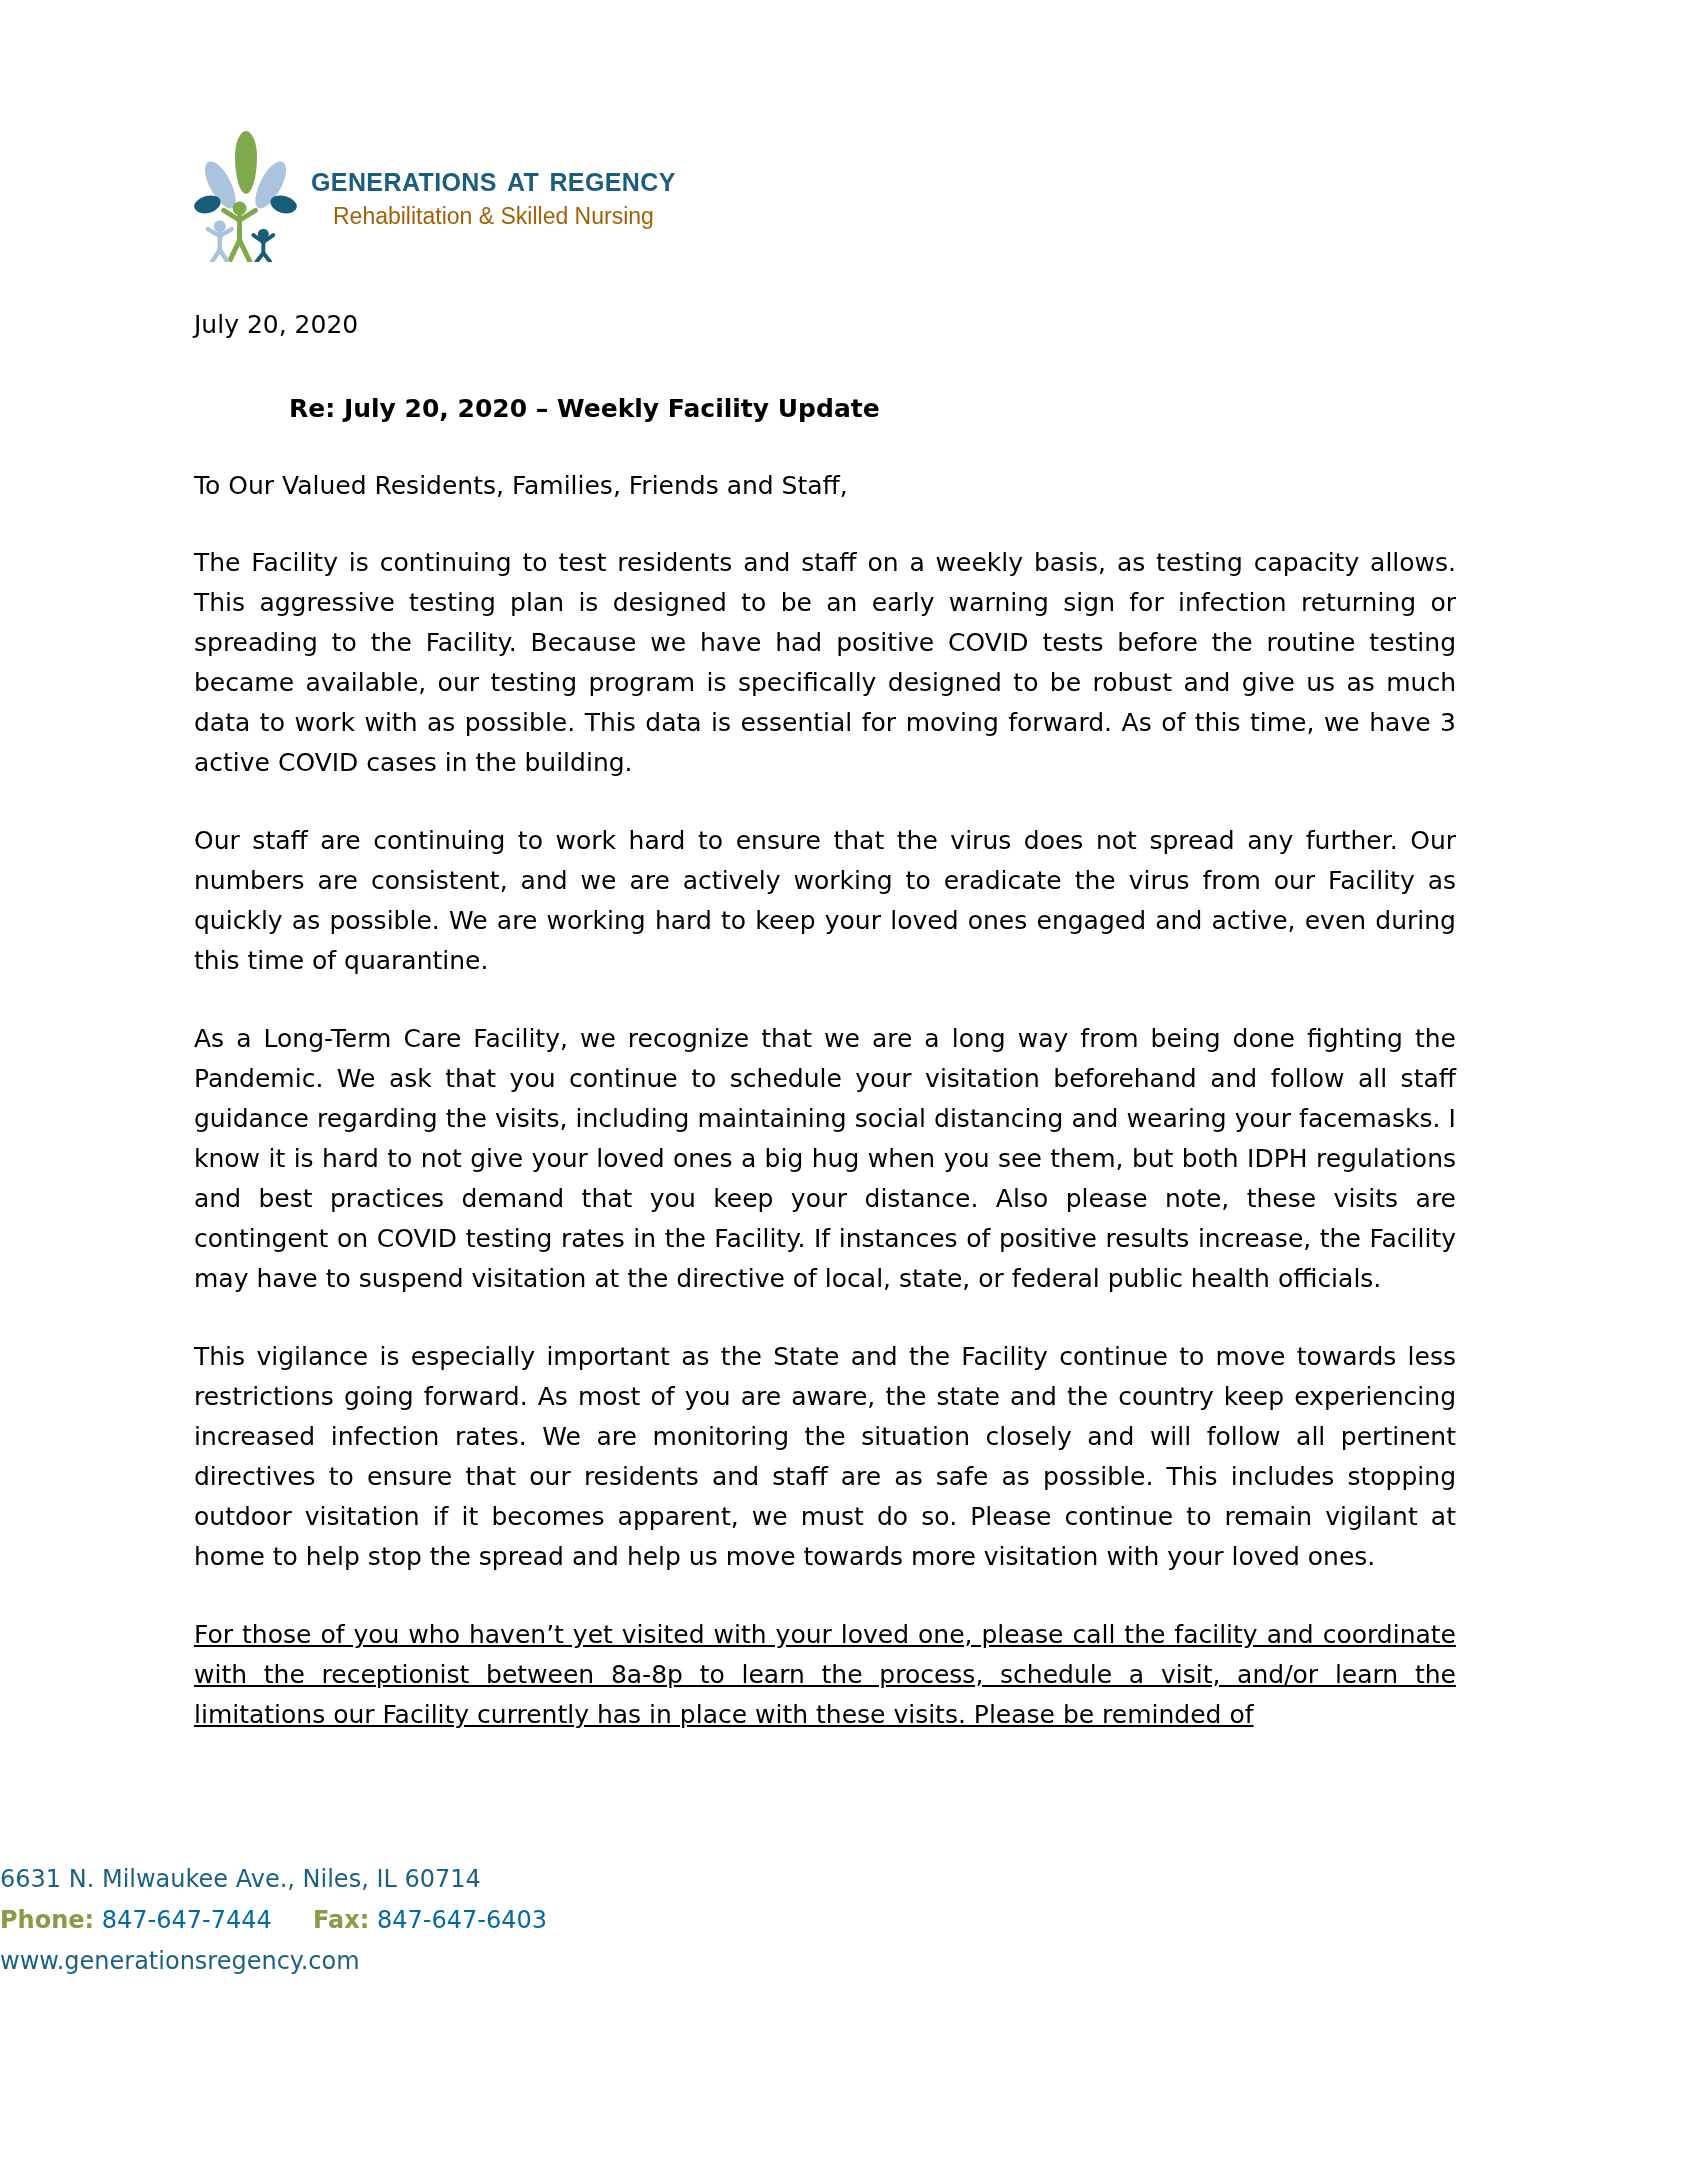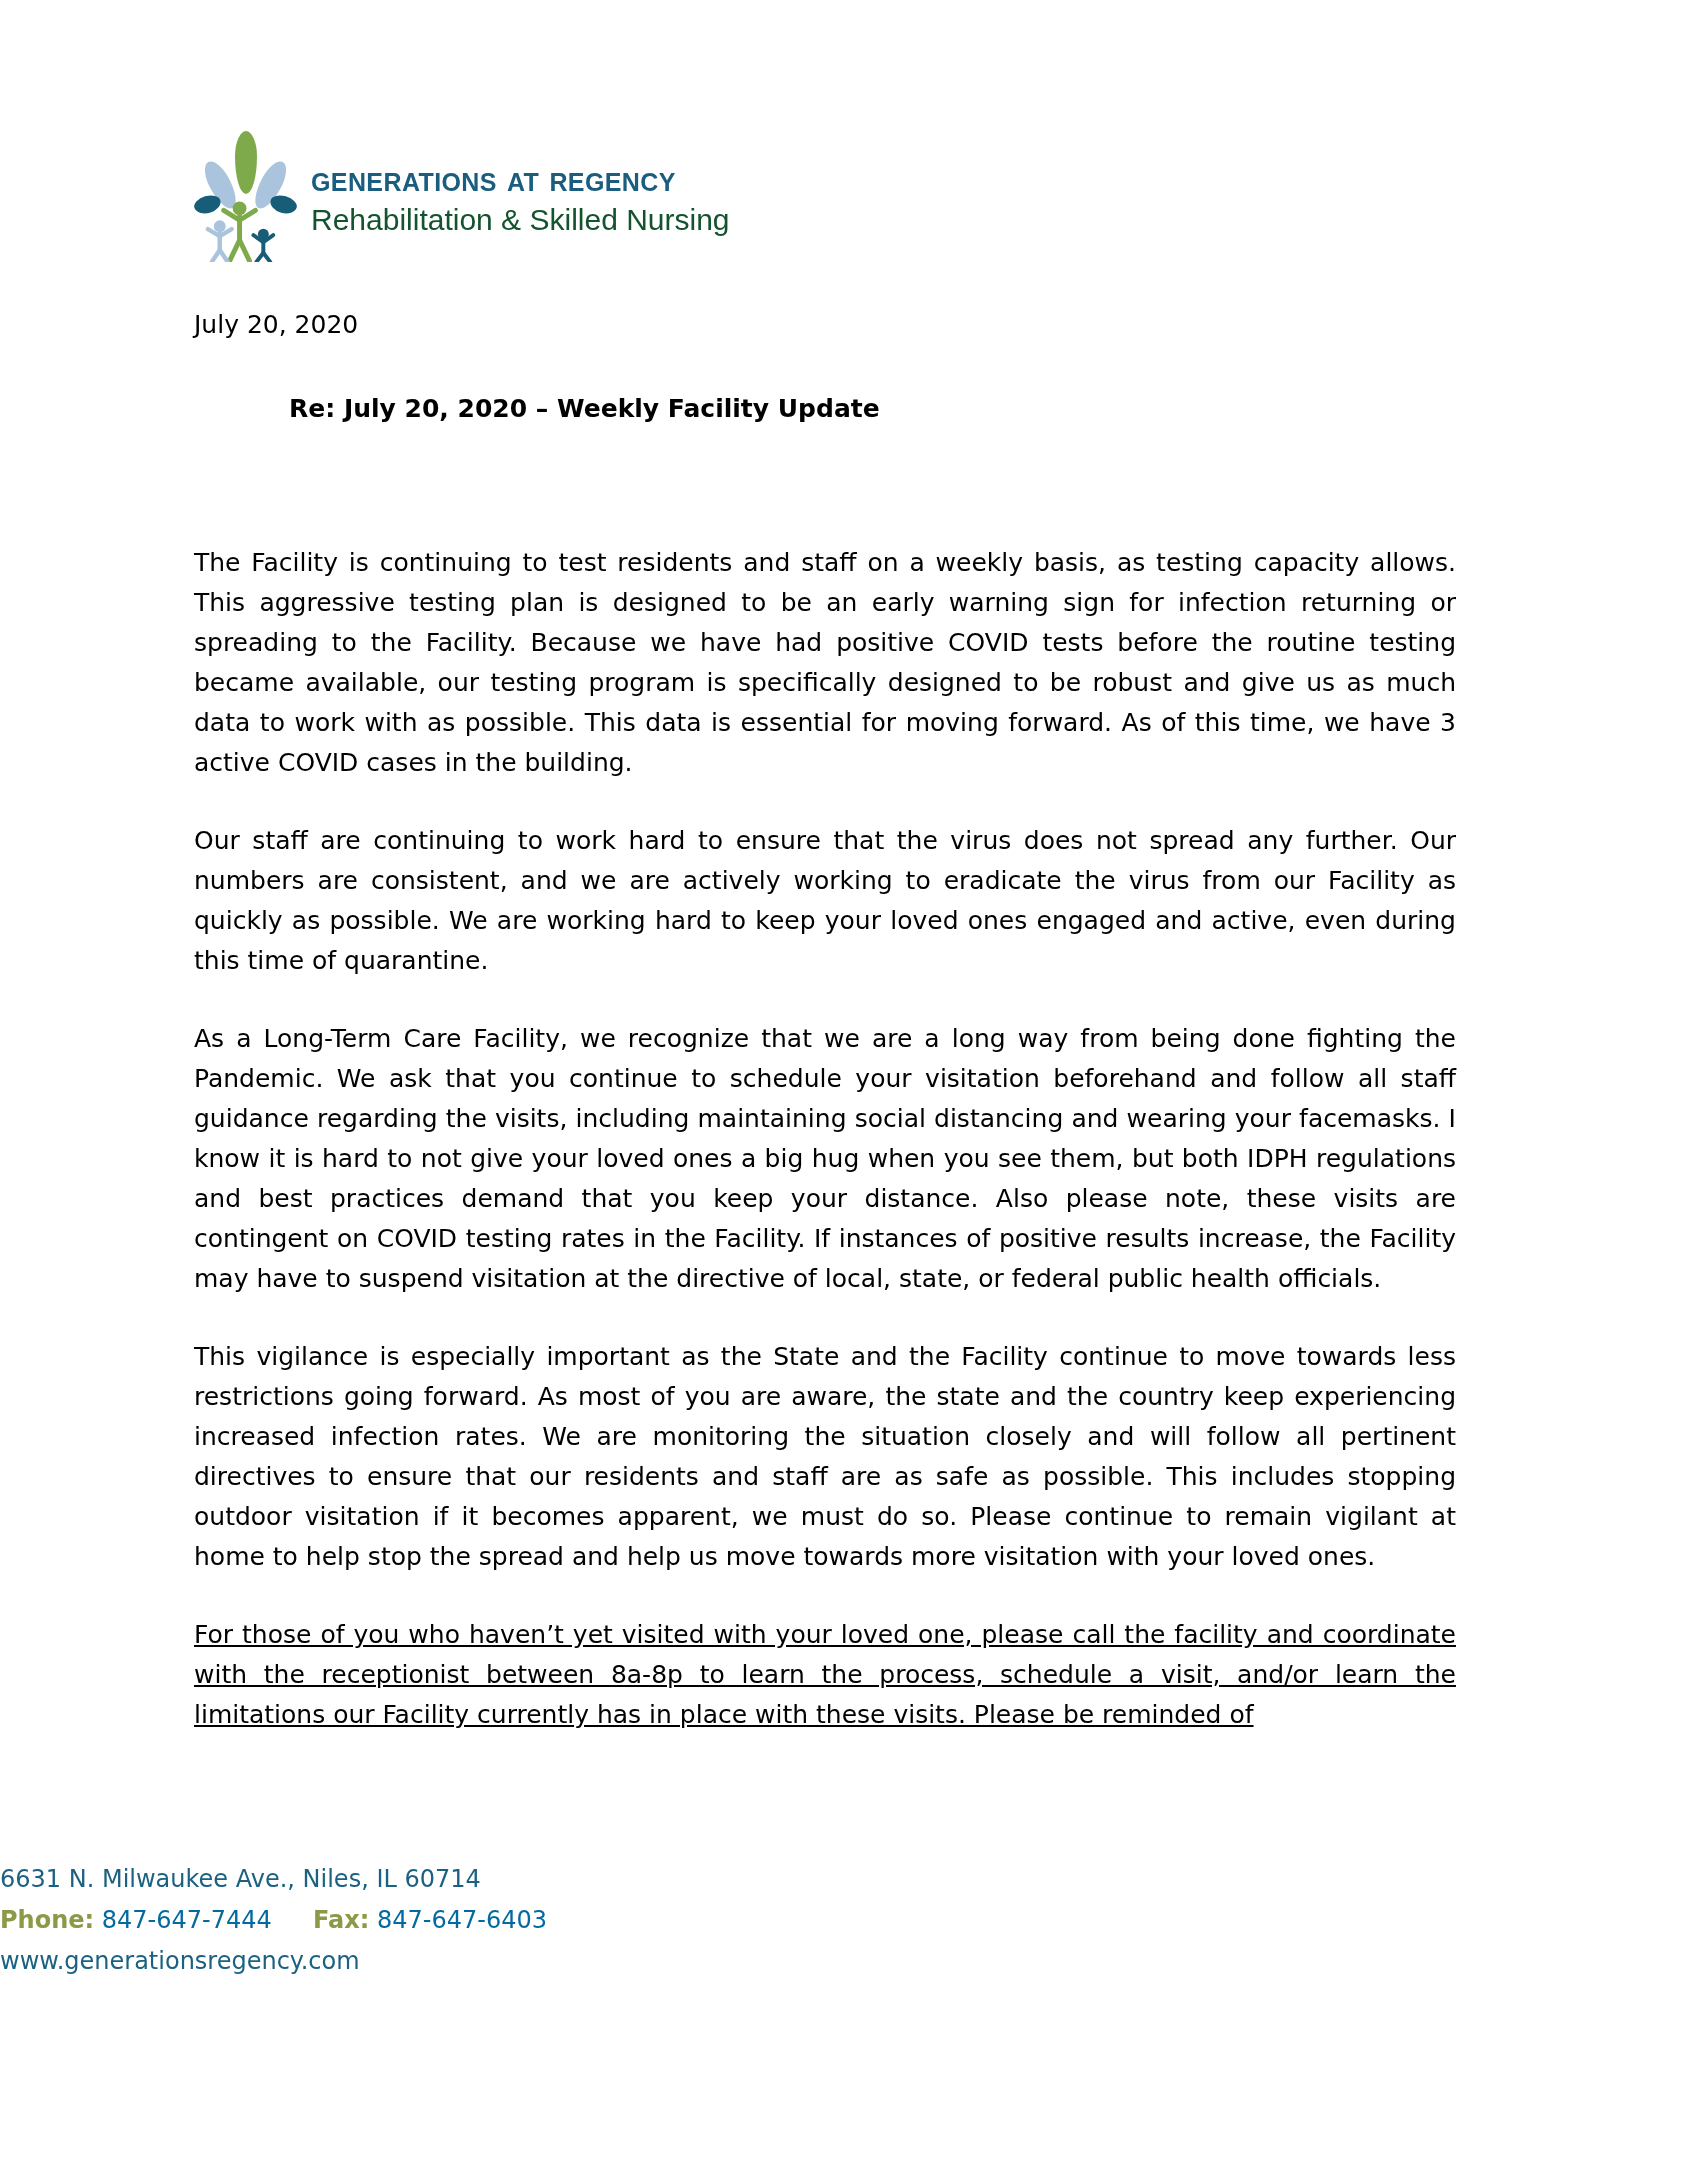--- a/index.html
+++ b/index.html
@@ -44,23 +44,23 @@
     font-family: "Liberation Sans", sans-serif;
     font-weight: bold;
     font-size: 35px;
     letter-spacing: 0.4px;
     line-height: 1;
     white-space: nowrap;
     font-variant: small-caps;
     text-transform: lowercase;
   }
   .brand-tagline {
-    color: #14532d;
+    color: #a16207;
     font-family: "Liberation Sans", sans-serif;
-    font-size: 30px;
+    font-size: 23px;
     line-height: 1;
     margin-top: 9px;
     white-space: nowrap;
     text-align: center;
   }
 
   
   .doc-date {
     position: absolute;
     left: 194px;
@@ -207,20 +207,21 @@
     <div class="logo-text-block">
       <div class="brand-name">Generations at Regency</div>
       <div class="brand-tagline">Rehabilitation &amp; Skilled Nursing</div>
     </div>
   </div>
 
   <div class="doc-date">July 20, 2020</div>
 
   <div class="subject-line">Re: July 20, 2020 – Weekly Facility Update</div>
 
+  <div class="salutation">To Our Valued Residents, Families, Friends and Staff,</div>
 
   <div class="body-block">
     <p class="para">The Facility is continuing to test residents and staff on a weekly basis, as testing capacity allows. This aggressive testing plan is designed to be an early warning sign for infection returning or spreading to the Facility. Because we have had positive COVID tests before the routine testing became available, our testing program is specifically designed to be robust and give us as much data to work with as possible. This data is essential for moving forward. As of this time, we have 3 active COVID cases in the building.</p>
     <p class="para">Our staff are continuing to work hard to ensure that the virus does not spread any further. Our numbers are consistent, and we are actively working to eradicate the virus from our Facility as quickly as possible. We are working hard to keep your loved ones engaged and active, even during this time of quarantine.</p>
     <p class="para">As a Long-Term Care Facility, we recognize that we are a long way from being done fighting the Pandemic. We ask that you continue to schedule your visitation beforehand and follow all staff guidance regarding the visits, including maintaining social distancing and wearing your facemasks. I know it is hard to not give your loved ones a big hug when you see them, but both IDPH regulations and best practices demand that you keep your distance. Also please note, these visits are contingent on COVID testing rates in the Facility. If instances of positive results increase, the Facility may have to suspend visitation at the directive of local, state, or federal public health officials.</p>
     <p class="para">This vigilance is especially important as the State and the Facility continue to move towards less restrictions going forward. As most of you are aware, the state and the country keep experiencing increased infection rates. We are monitoring the situation closely and will follow all pertinent directives to ensure that our residents and staff are as safe as possible. This includes stopping outdoor visitation if it becomes apparent, we must do so. Please continue to remain vigilant at home to help stop the spread and help us move towards more visitation with your loved ones.</p>
     <p class="para">For those of you who haven’t yet visited with your loved one, please call the facility and coordinate with the receptionist between 8a-8p to learn the process, schedule a visit, and/or learn the limitations our Facility currently has in place with these visits. Please be reminded of</p>
   </div>
 
   <div class="footer">

